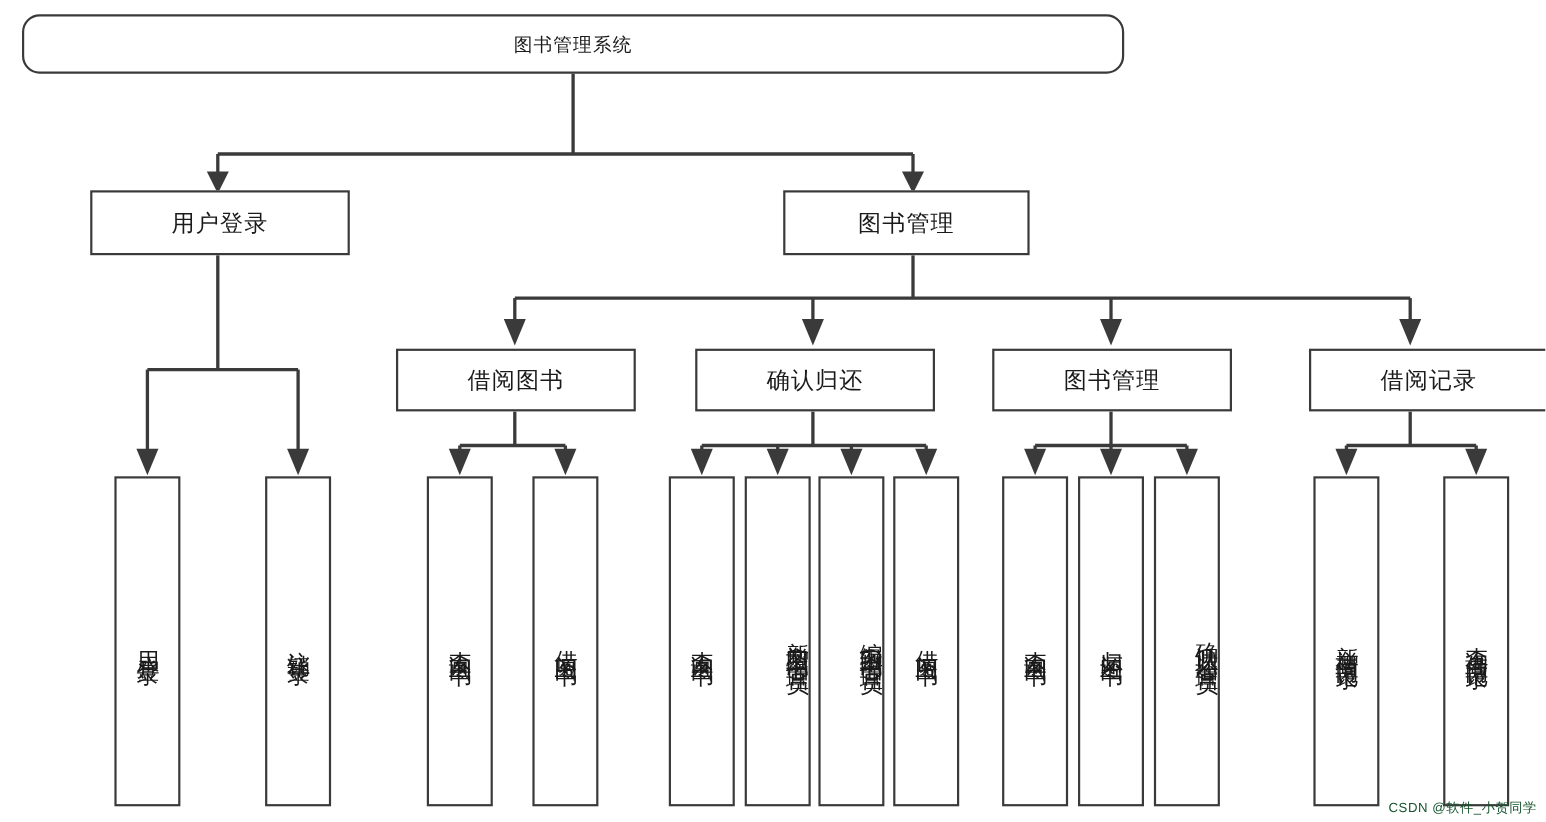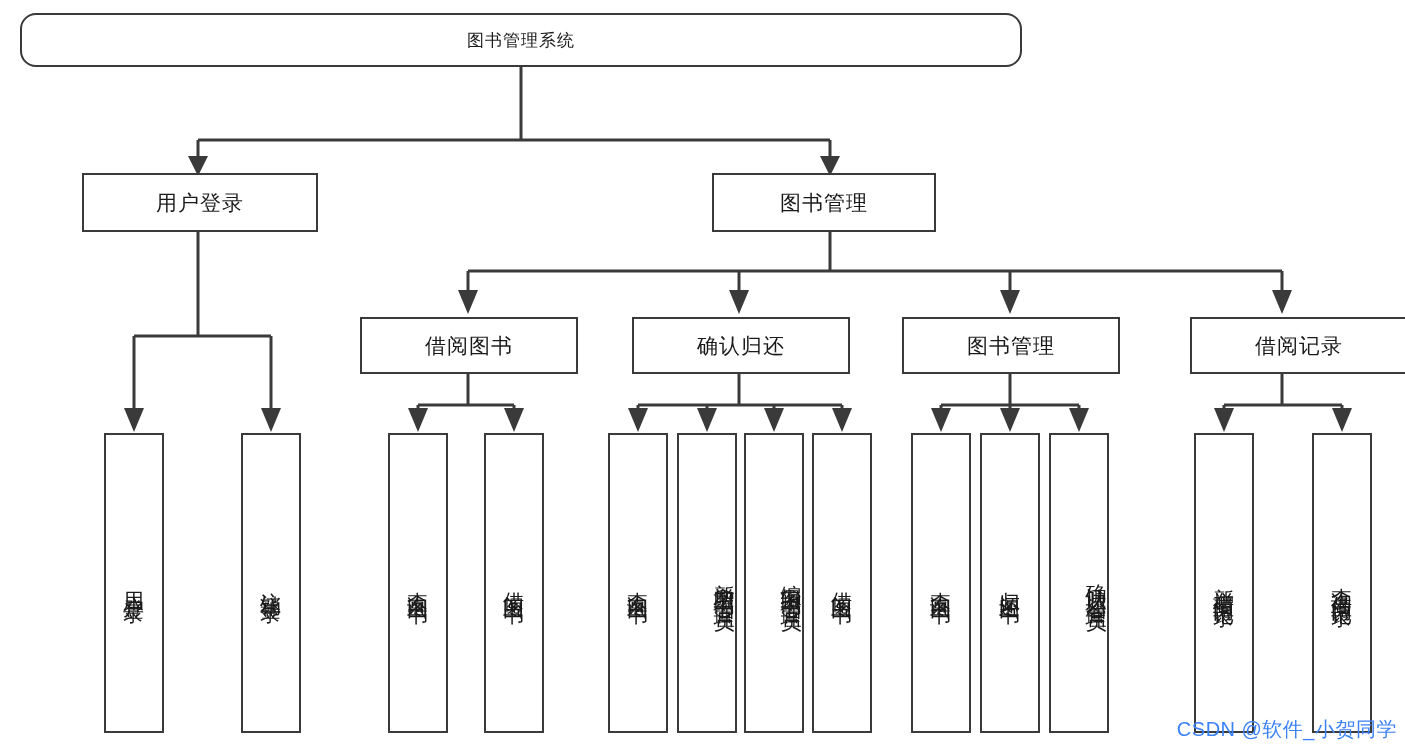--- a/index.html
+++ b/index.html
@@ -65,22 +65,22 @@
     stroke-width: 3;
     fill: none;
   }
   .arrowhead {
     fill: #3a3a3a;
   }
   .watermark {
     position: absolute;
     right: 8px;
     bottom: 4px;
-    font-size: 20px;
-    color: #3b82f6;
+    font-size: 12px;
+    color: #14532d;
     letter-spacing: 0.5px;
     white-space: nowrap;
   }
 </style>
 </head>
 <body>
 
 <div id="stage">
 
   <svg id="wires" viewBox="0 0 1405 747">

